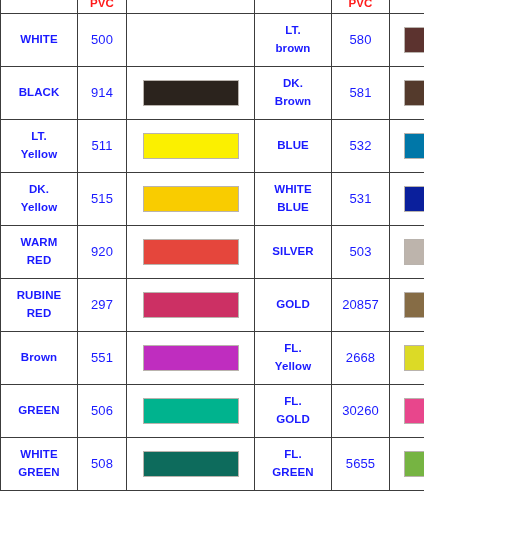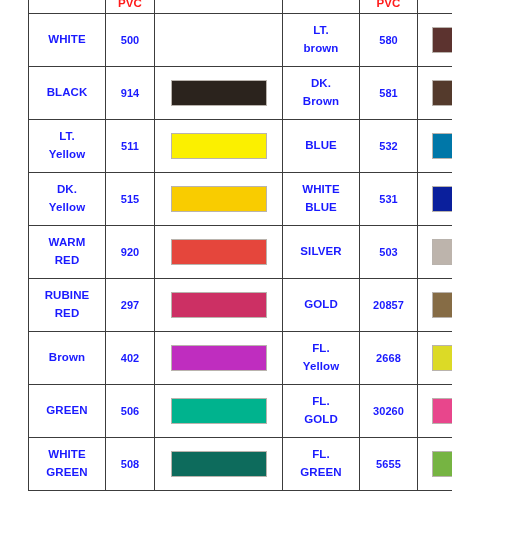--- a/index.html
+++ b/index.html
@@ -12,21 +12,20 @@
     height: 540px;
     overflow: hidden;
     font-family: "Liberation Sans", sans-serif;
   }
 
   #chart-root {
     position: relative;
     width: 424px;
     height: 540px;
     overflow: hidden;
-    margin-left: 28px;
   }
 
   table.color-table {
     border-collapse: collapse;
     table-layout: fixed;
     width: 514px;
     margin: 0;
     position: absolute;
     left: 0;
     
@@ -75,22 +74,22 @@
     color: #1a1aff;
     font-size: 11.5px;
     font-weight: bold;
     line-height: 1.55;
     letter-spacing: 0.1px;
     display: block;
     padding: 0 2px;
   }
   .code-text {
     color: #1a1aff;
-    font-size: 11px;
-    font-weight: bold;
+    font-size: 13px;
+    font-weight: normal;
     line-height: 1.3;
     letter-spacing: 0.1px;
     display: block;
   }
 
   .swatch-cell {
     text-align: center;
   }
   .swatch {
     display: inline-block;
@@ -228,21 +227,21 @@
           <td class="code-cell-right">
             <span class="code-text">20857</span>
           </td>
           <td class="swatch-cell"><span class="swatch" style="background-color: rgb(134, 108, 69);"></span></td>
         </tr>
         <tr>
           <td>
             <span class="name-text">Brown</span>
           </td>
           <td>
-            <span class="code-text">402</span>
+            <span class="code-text">551</span>
           </td>
           <td class="swatch-cell"><span class="swatch" style="background-color: rgb(191, 45, 191);"></span></td>
           <td class="name-cell-right">
             <span class="name-text">FL.</span>
             <span class="name-text">Yellow</span>
           </td>
           <td class="code-cell-right">
             <span class="code-text">2668</span>
           </td>
           <td class="swatch-cell"><span class="swatch" style="background-color: rgb(220, 218, 38);"></span></td>

